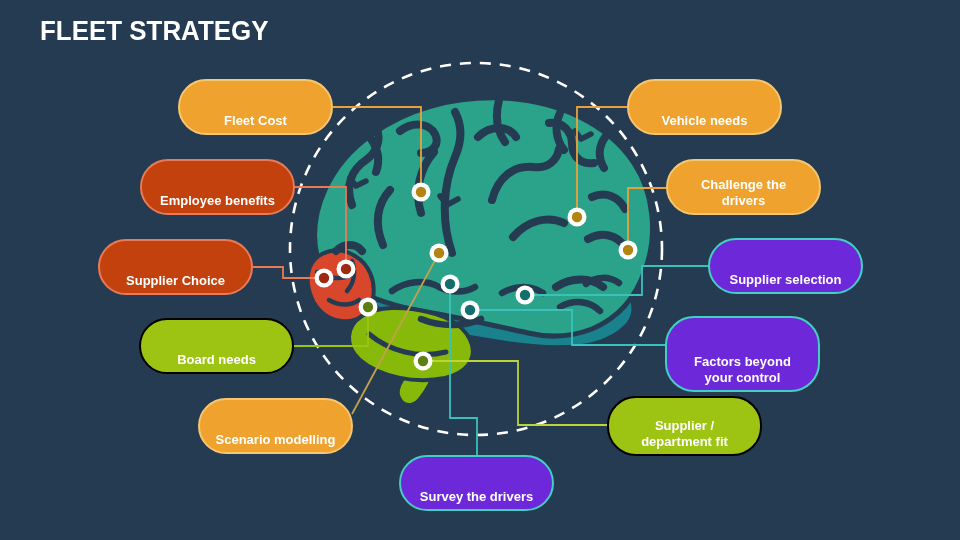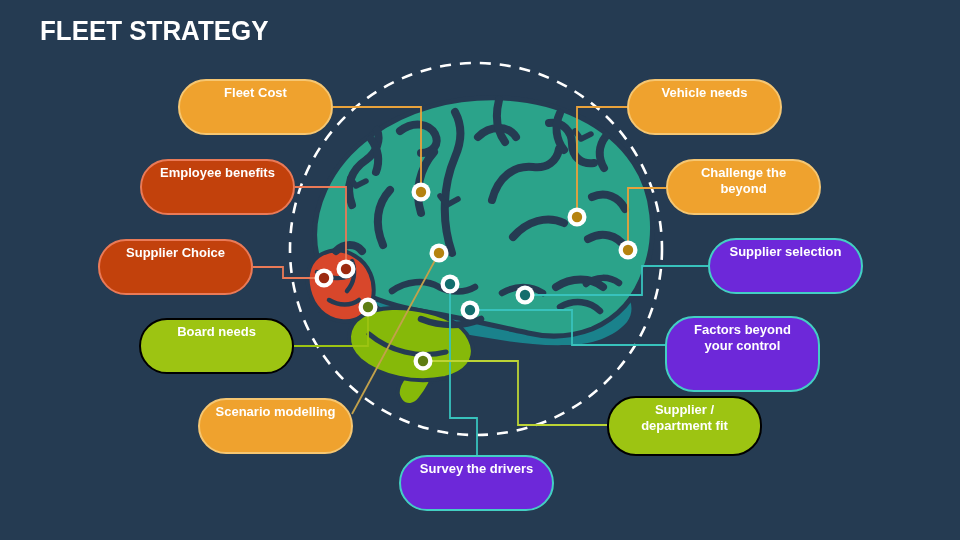--- a/index.html
+++ b/index.html
@@ -19,21 +19,21 @@
   .ln-orange { stroke:#E9A23B; }
   .ln-coral  { stroke:#EA7A57; }
   .ln-green  { stroke:#9DC412; }
   .ln-lime   { stroke:#BCD435; }
   .ln-teal   { stroke:#38C2BC; }
   .ln-tan    { stroke:#C2A14B; }
   .groove { fill:none; stroke:#253B52; stroke-linecap:round; stroke-linejoin:round; }
   .pill {
     position:absolute; box-sizing:border-box;
     width:155px; height:56px; border-radius:29px;
-    display:flex; align-items:flex-start; justify-content:center;
+    display:flex; align-items:flex-end; justify-content:center;
     text-align:center; color:#ffffff; font-size:13px; font-weight:bold;
     line-height:1.25; padding:4px 14px;
   }
   .pill--orange { background:#EFA22E; border:2px solid #F6C671; }
   .pill--red    { background:#c2410c; border:2px solid #EA7A57; }
   .pill--green  { background:#9DC412; border:2px solid #000000; }
   .pill--teal   { background:#6d28d9; border:2px solid #43CFC3; }
   #p-fleet     { left:178px; top:79px; }
   #p-employee  { left:140px; top:159px; }
   #p-vehicle   { left:98px;  top:239px; }
@@ -197,21 +197,21 @@
 <div class="pill pill--orange" id="p-scenario">
     <span>Scenario modelling</span>
   </div>
 <div class="pill pill--teal" id="p-survey">
     <span>Survey the drivers</span>
   </div>
 <div class="pill pill--orange" id="p-mobility">
     <span>Vehicle needs</span>
   </div>
 <div class="pill pill--orange" id="p-challenge">
-    <span>Challenge the beyond</span>
+    <span>Challenge the drivers</span>
   </div>
 <div class="pill pill--teal" id="p-supplier">
     <span>Supplier selection</span>
   </div>
 <div class="pill pill--teal" id="p-factors">
     <span>Factors beyond your control</span>
   </div>
 <div class="pill pill--green" id="p-culture">
     <span>Supplier / department fit</span>
   </div>

